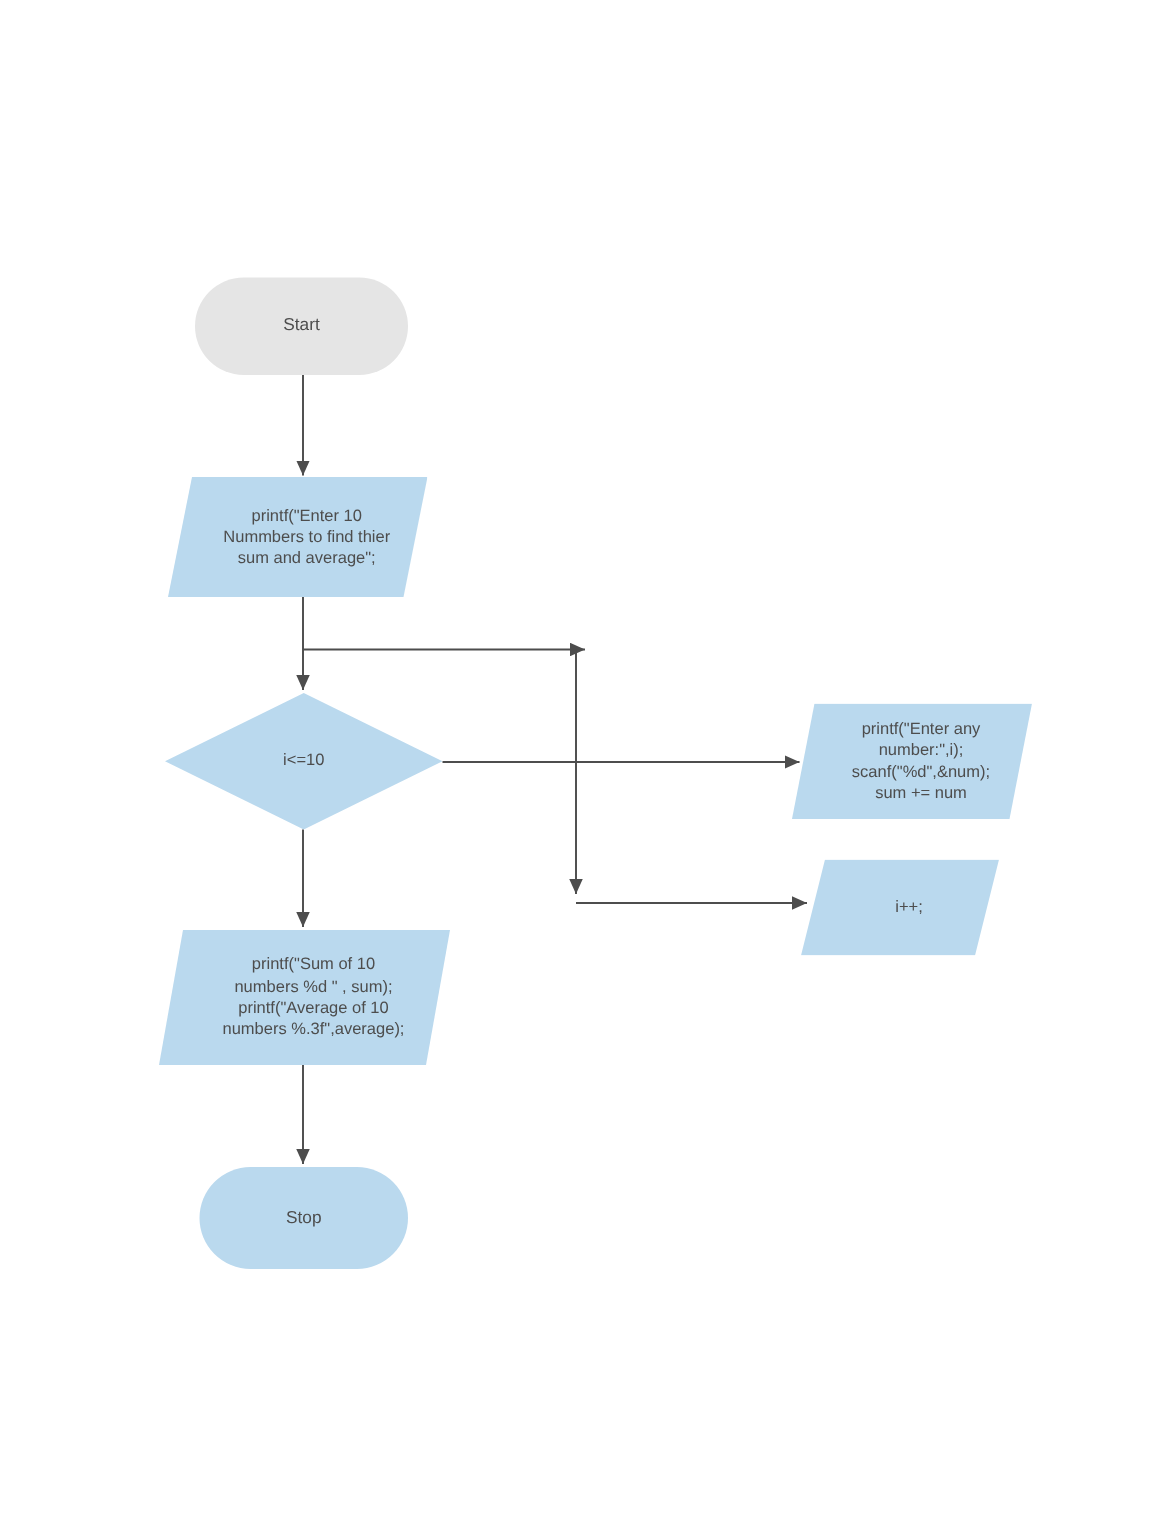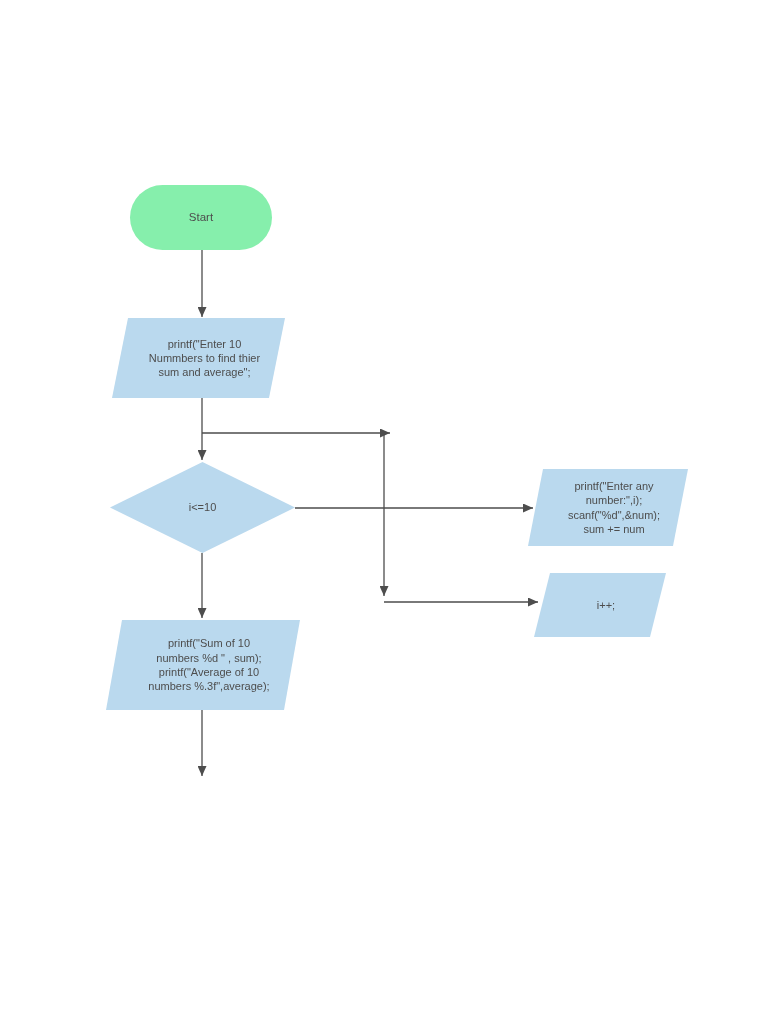--- a/index.html
+++ b/index.html
@@ -25,21 +25,21 @@
     display: flex; align-items: center; justify-content: center;
     color: #4d4d4d;
     font-size: 11px;
     line-height: 1.3;
   }
   .node .label {
     white-space: pre-line;
     text-align: center;
   }
   .terminator { border-radius: 40px; font-size: 11.5px; }
-  .start-fill { background: #86efac; }
+  .start-fill { background: #e5e5e5; }
   .blue-fill  { background: #bad9ee; }
 
   #n-start     { left: 130px; top: 185px; width: 142px; height: 65px; }
   #n-prompt    { left: 112px; top: 318px; width: 173px; height: 80px;
                  clip-path: polygon(16px 0, 100% 0, calc(100% - 16px) 100%, 0 100%);
                  padding-left: 12px; }
   #n-condition { left: 110px; top: 462px; width: 185px; height: 91px;
                  clip-path: polygon(50% 0, 100% 50%, 50% 100%, 0 50%); }
   #n-read      { left: 528px; top: 469px; width: 160px; height: 77px;
                  clip-path: polygon(15px 0, 100% 0, calc(100% - 15px) 100%, 0 100%);
@@ -100,14 +100,17 @@
     <span class="label">i++;</span>
   </div>
 
   <div id="n-output" class="node blue-fill">
     <span class="label">printf("Sum of 10
 numbers %d " , sum);
 printf("Average of 10
 numbers %.3f",average);</span>
   </div>
 
+  <div id="n-stop" class="node terminator blue-fill">
+    <span class="label">Stop</span>
+  </div>
 
 </div>
 
 </body></html>

